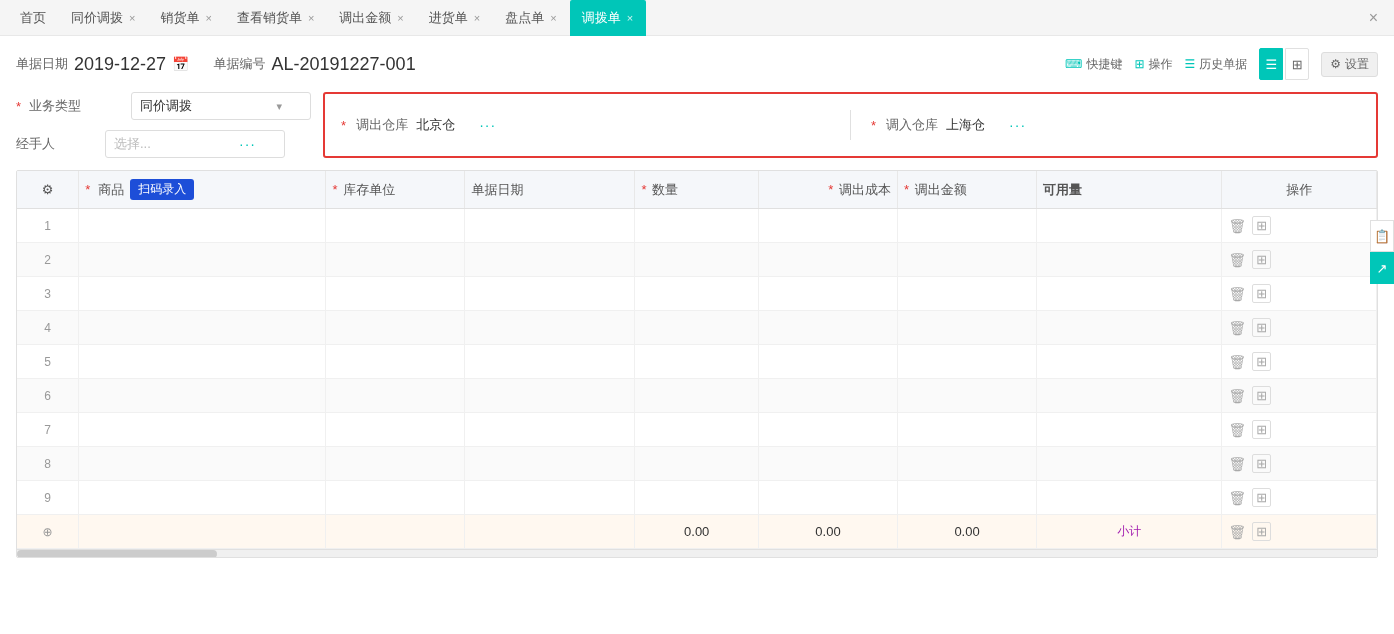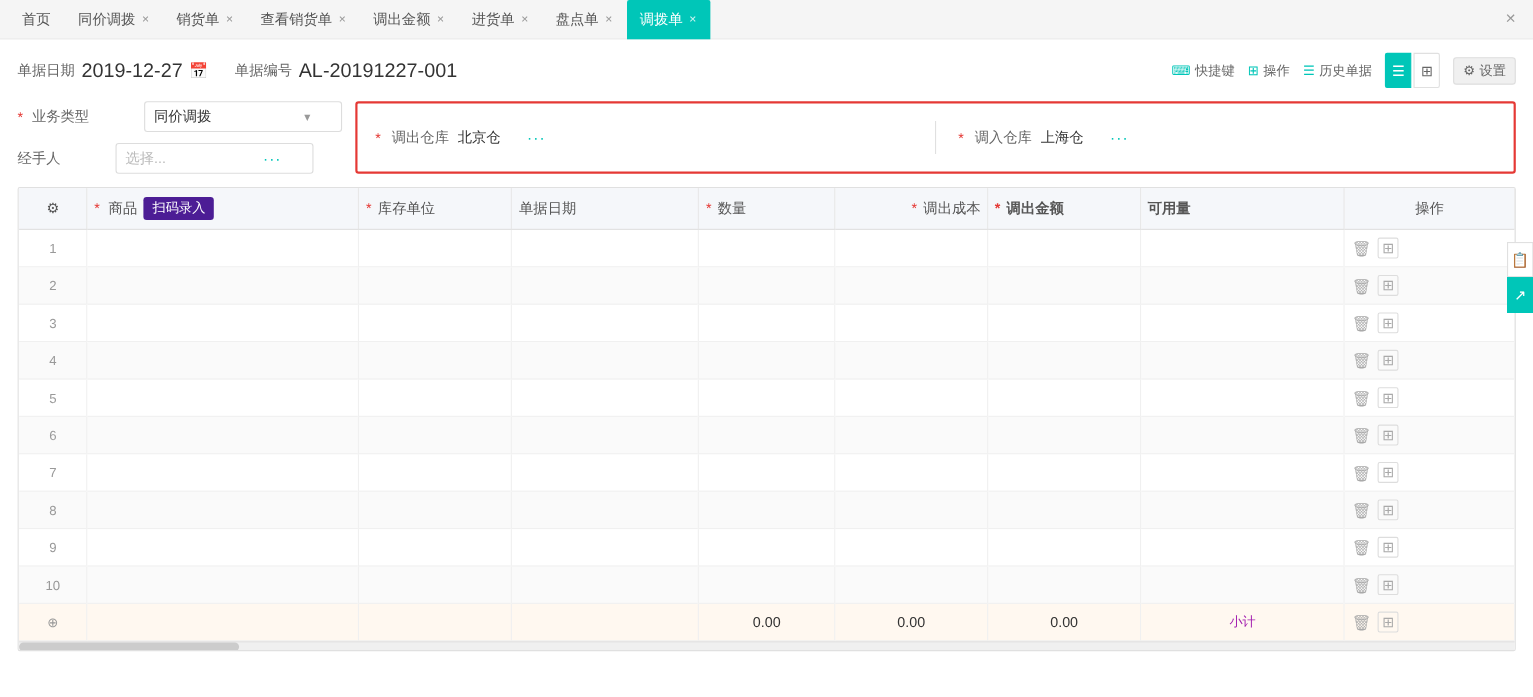--- a/index.html
+++ b/index.html
@@ -208,21 +208,21 @@
       align-items: center;
     }
     .action-icon {
       cursor: pointer;
       color: #aaa;
       font-size: 14px;
     }
 
     
     .scan-btn {
-      background: #4c1d95;
+      background: #1d4ed8;
       color: #fff;
       border: none;
       border-radius: 3px;
       padding: 2px 8px;
       font-size: 12px;
       cursor: pointer;
       white-space: nowrap;
     }
     .col-header-product {
       display: flex;
@@ -405,21 +405,21 @@
             <span>单据日期</span>
           </th>
           <th style="width:80px;">
             <span class="required-star">*</span>
             <span>数量</span>
           </th>
           <th style="width:90px;text-align:right;">
             <span class="required-star">*</span>
             <span>调出成本</span>
           </th>
-          <th style="width:90px;font-weight:bold;">
+          <th style="width:90px;">
             <span class="required-star">*</span>
             <span>调出金额</span>
           </th>
           <th style="width:120px;font-weight:bold;">
             <span>可用量</span>
           </th>
           <th style="width:100px;text-align:center;">
             <span>操作</span>
           </th>
         </tr>
@@ -549,36 +549,20 @@
             <td></td>
             <td>
     <div class="action-cell">
       <span class="action-icon">🗑</span>
       <span class="action-icon" style="font-size:13px;border:1px solid #ddd;padding:1px 3px;border-radius:2px;">⊞</span>
     </div>
   </td>
           </tr>
           <tr>
             <td style="text-align: center; color: rgb(153, 153, 153);">9</td>
-            <td></td>
-            <td></td>
-            <td></td>
-            <td></td>
-            <td></td>
-            <td></td>
-            <td></td>
-            <td>
-    <div class="action-cell">
-      <span class="action-icon">🗑</span>
-      <span class="action-icon" style="font-size:13px;border:1px solid #ddd;padding:1px 3px;border-radius:2px;">⊞</span>
-    </div>
-  </td>
-          </tr>
-          <tr>
-            <td style="text-align: center; color: rgb(153, 153, 153);">10</td>
             <td></td>
             <td></td>
             <td></td>
             <td></td>
             <td></td>
             <td></td>
             <td></td>
             <td>
     <div class="action-cell">
       <span class="action-icon">🗑</span>

